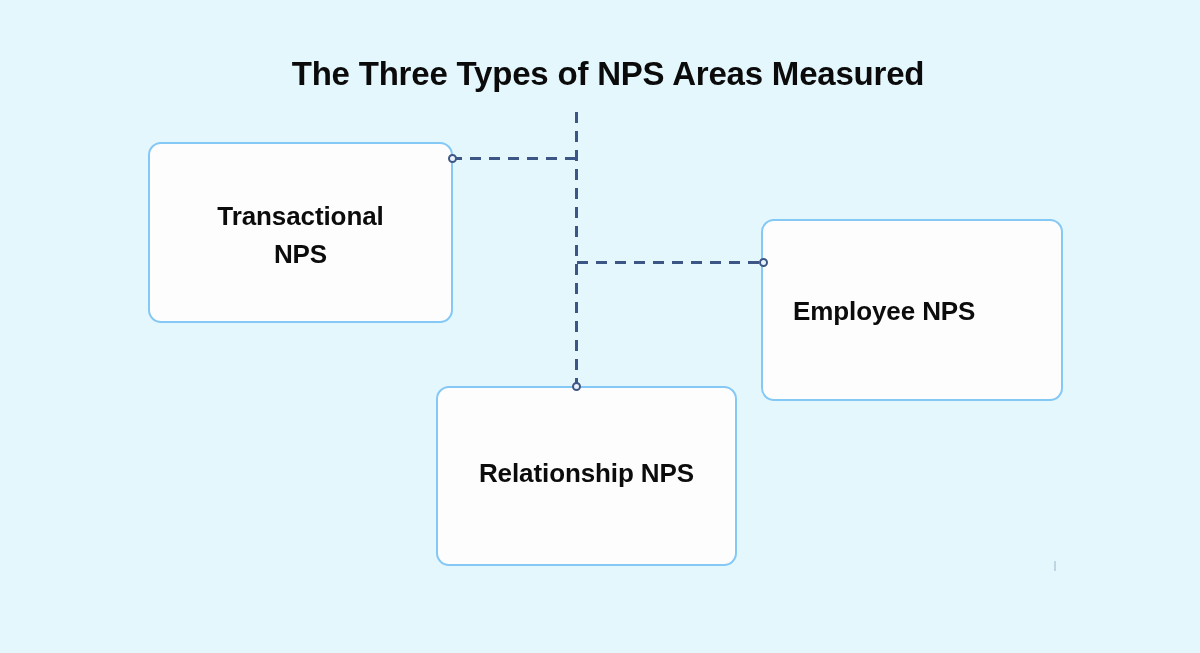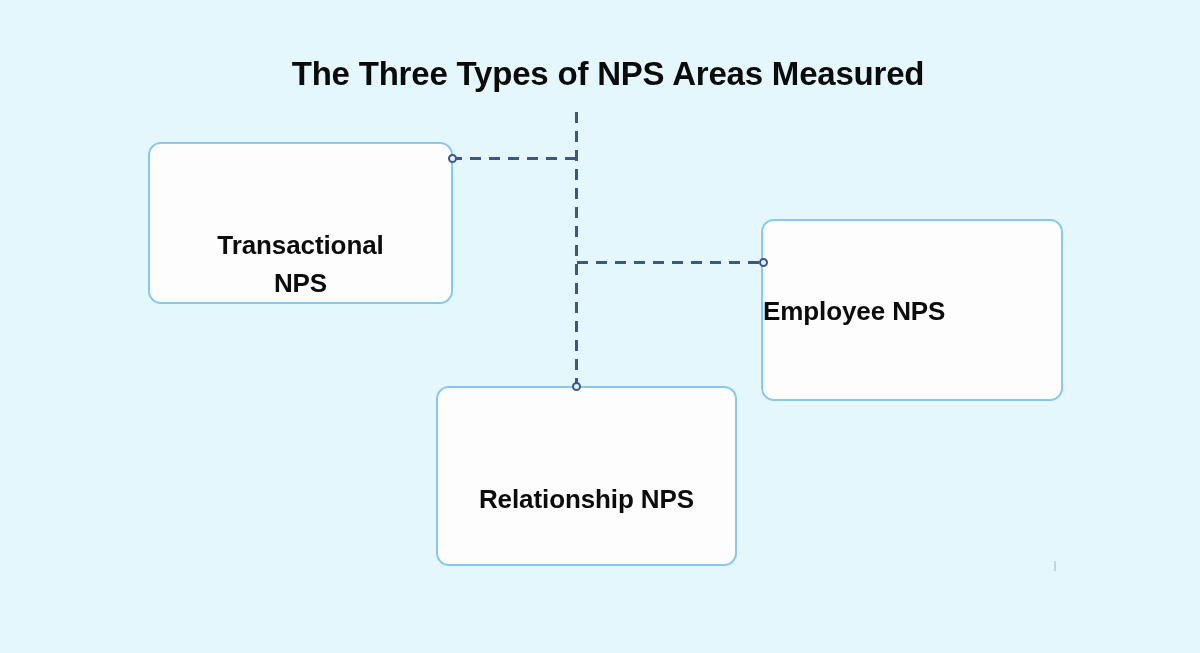--- a/index.html
+++ b/index.html
@@ -55,40 +55,41 @@
     font-weight: bold;
     color: #0c0c0c;
     text-align: center;
     line-height: 38px;
     letter-spacing: -0.1px;
   }
   #node-transactional {
     left: 148px;
     top: 142px;
     width: 305px;
-    height: 162px;
-    align-items: flex-end;
+    height: 181px;
+    align-items: flex-start;
     padding-top: 53px;
   }
   #node-employee {
     left: 761px;
     top: 219px;
     width: 302px;
     height: 182px;
     align-items: flex-start;
     padding-top: 71px;
+    padding-left: 30px;
     justify-content: flex-start;
   }
   #node-relationship {
     left: 436px;
     top: 386px;
     width: 301px;
     height: 180px;
     align-items: flex-start;
-    padding-top: 92px;
+    padding-top: 66px;
   }
   .port {
     position: absolute;
     width: 9px;
     height: 9px;
     box-sizing: border-box;
     border: 2px solid #3c5785;
     border-radius: 50%;
     background: #e9f2fb;
   }

